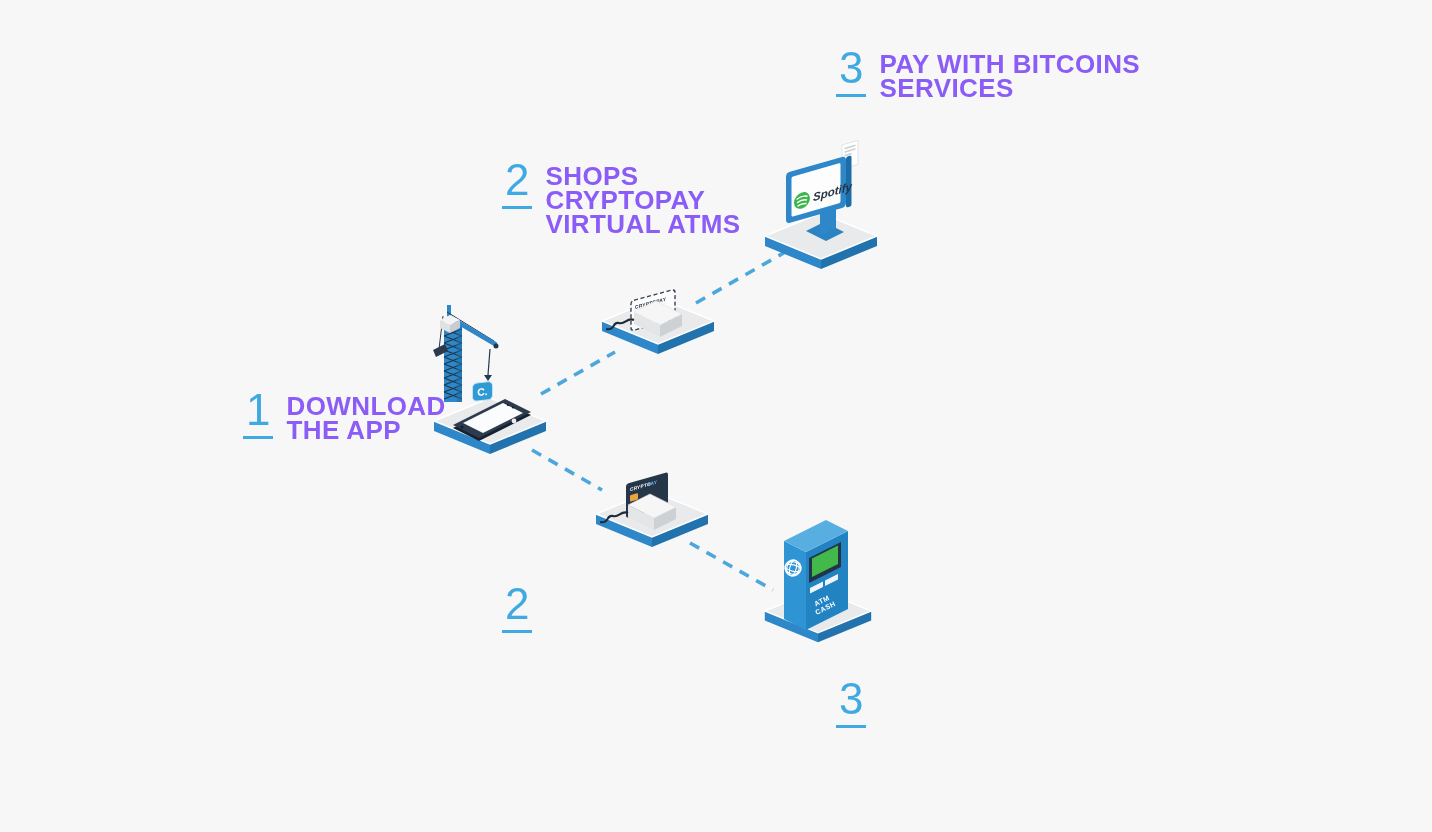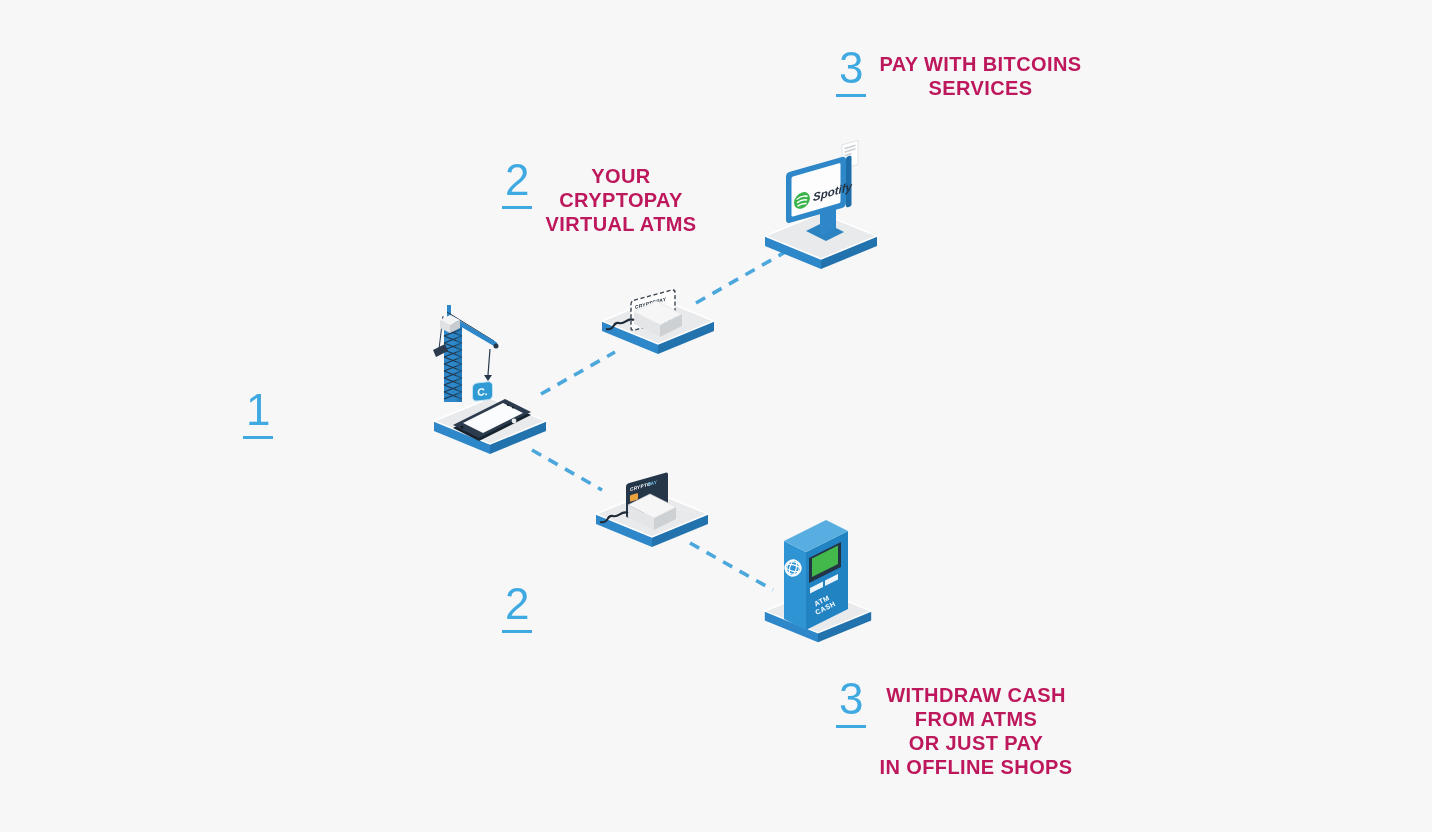--- a/index.html
+++ b/index.html
@@ -2,22 +2,22 @@
 <html><head>
 <meta charset="utf-8">
 <style>
   html,body{margin:0;padding:0;}
   body{font-family:"Liberation Sans",sans-serif;background:#f7f7f8;}
   .canvas{position:relative;width:1432px;height:832px;background:#f7f7f8;overflow:hidden;}
   .scene{position:absolute;left:0;top:0;}
   .step{position:absolute;display:flex;align-items:flex-start;gap:13px;}
   .num{font-size:44px;line-height:40px;font-weight:400;color:#3fa9e1;
        border-bottom:3px solid #3fa9e1;padding:0 3px 6px 3px;min-width:24px;text-align:center;}
-  .lines{padding-top:4px;font-size:20px;line-height:24px;font-weight:700;
-         letter-spacing:0.4px;color:#be185d;text-align:center;}
+  .lines{padding-top:4px;font-size:26px;line-height:24px;font-weight:700;
+         letter-spacing:0.4px;color:#8b5cf6;}
   #step-1{left:243px;top:390px;}
   #step-2v{left:502px;top:160px;}
   #step-3p{left:836px;top:48px;}
   #step-2p{left:502px;top:584px;}
   #step-3w{left:836px;top:679px;}
   svg text{font-family:"Liberation Sans",sans-serif;}
 </style>
 </head>
 <body>
 
@@ -155,46 +155,44 @@
         <g transform="translate(823,603) rotate(-26.5)" fill="#ffffff" text-anchor="middle" font-size="7" font-weight="bold">
           <text x="0" y="0" letter-spacing="0.5">ATM</text>
           <text x="0" y="8" letter-spacing="0.5">CASH</text>
         </g>
       </g>
     </g>
   </svg>
 
   <div class="step" id="step-1">
     <span class="num">1</span>
+    <div class="lines">
+      <div>DOWNLOAD</div>
+      <div>THE APP</div>
+    </div>
   </div>
 
   <div class="step" id="step-2v">
     <span class="num">2</span>
     <div class="lines">
-      <div>YOUR</div>
+      <div>SHOPS</div>
       <div>CRYPTOPAY</div>
       <div>VIRTUAL ATMS</div>
     </div>
   </div>
 
   <div class="step" id="step-3p">
     <span class="num">3</span>
     <div class="lines">
       <div>PAY WITH BITCOINS</div>
       <div>SERVICES</div>
     </div>
   </div>
 
   <div class="step" id="step-2p">
     <span class="num">2</span>
   </div>
 
   <div class="step" id="step-3w">
     <span class="num">3</span>
-    <div class="lines">
-      <div>WITHDRAW CASH</div>
-      <div>FROM ATMS</div>
-      <div>OR JUST PAY</div>
-      <div>IN OFFLINE SHOPS</div>
-    </div>
   </div>
 
 </div>
 
 </body></html>

